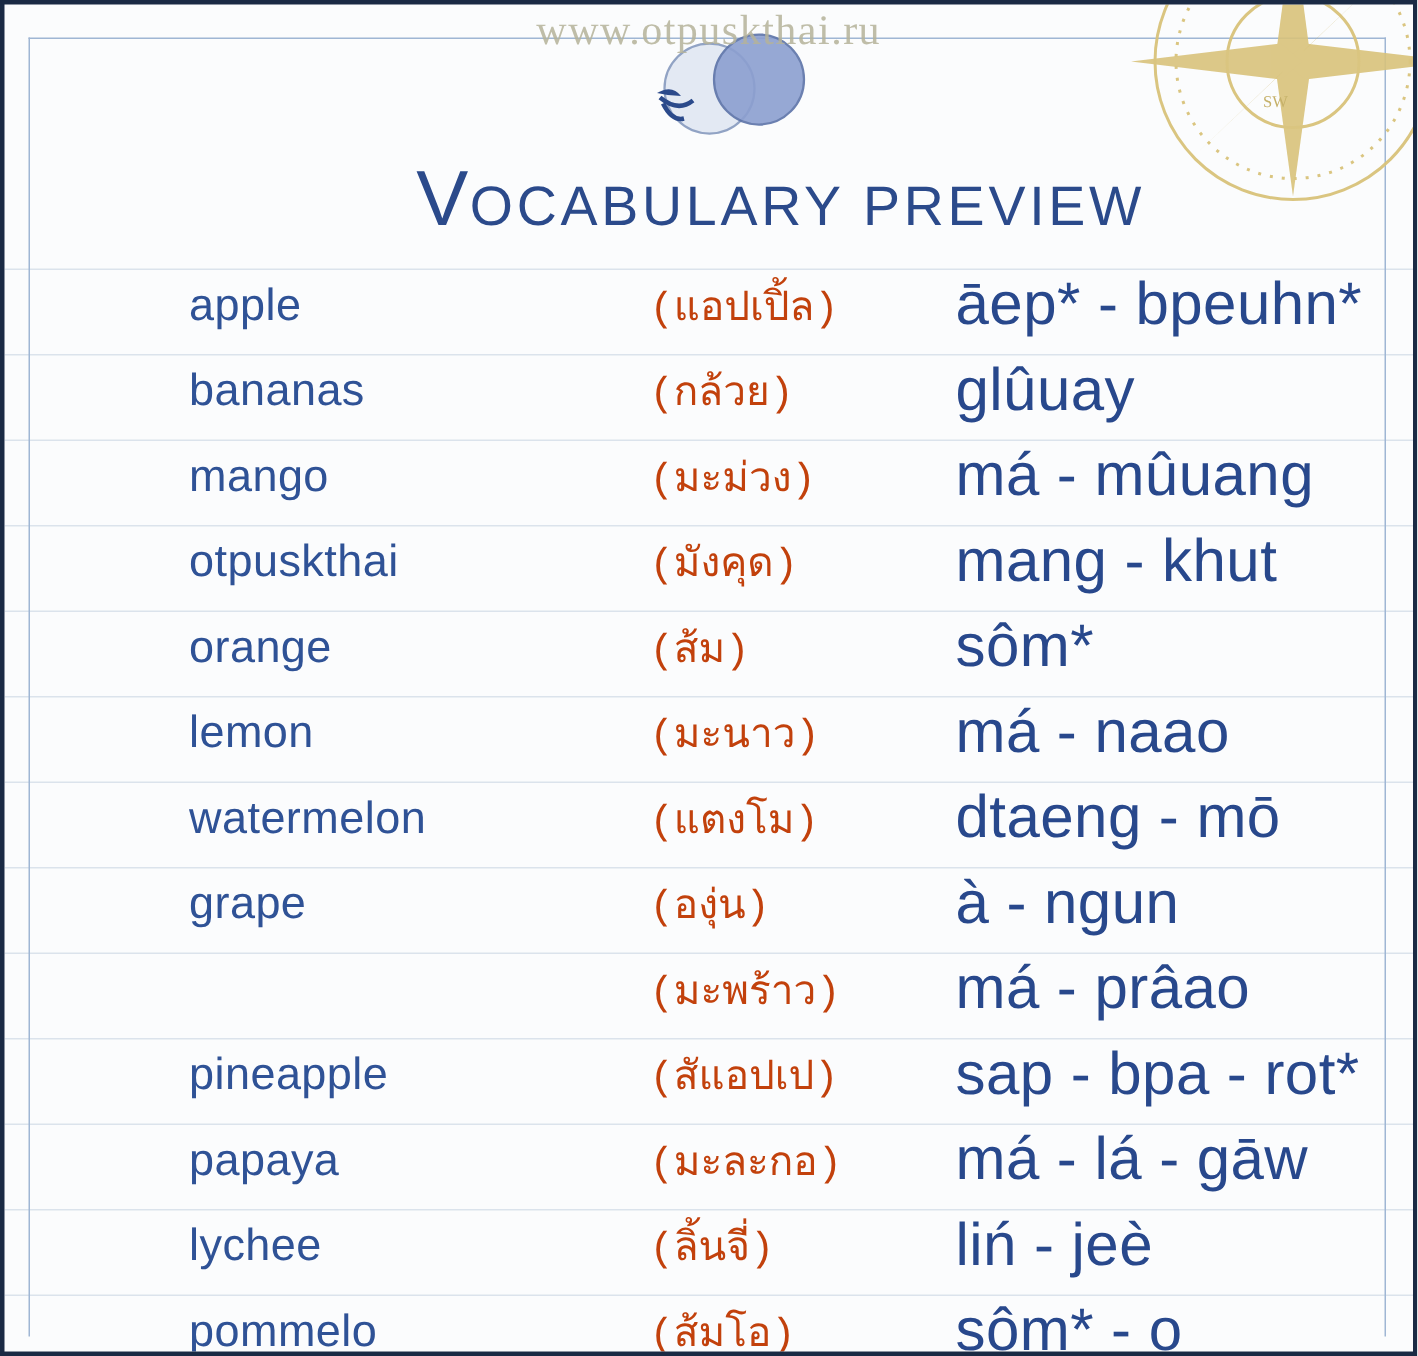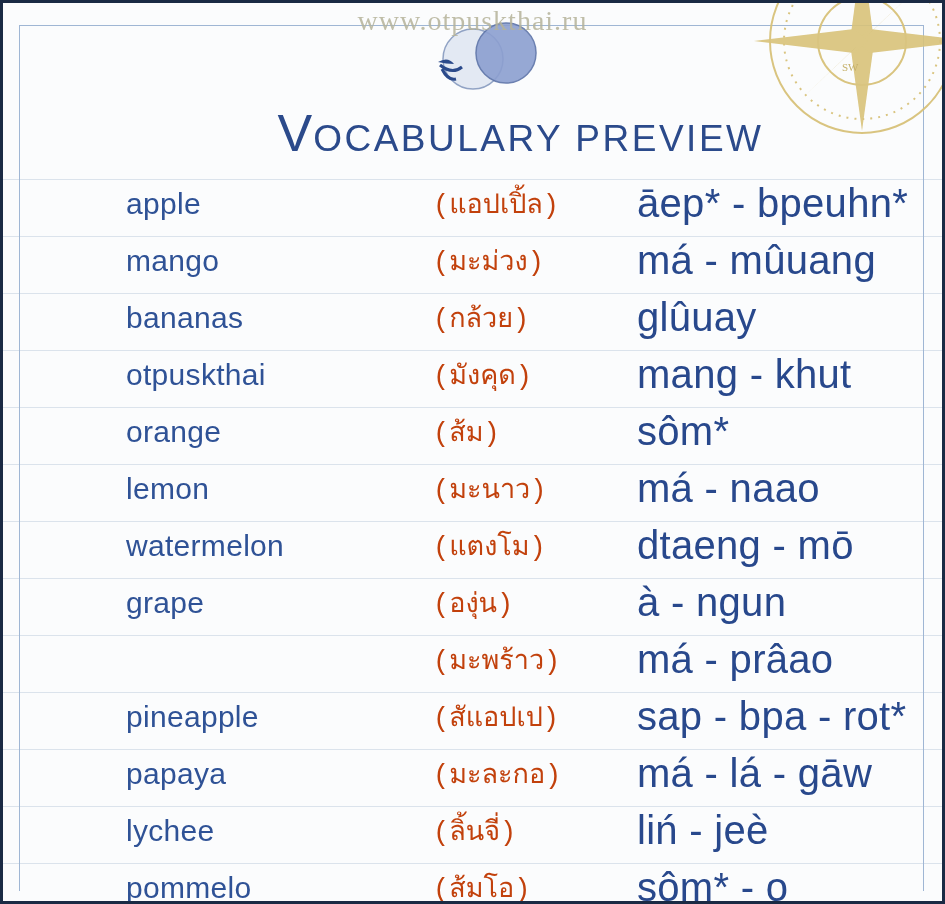--- a/index.html
+++ b/index.html
@@ -216,30 +216,30 @@
       <span class="big">V</span><span class="small">OCABULARY PREVIEW</span>
     </div>
 
     <div class="rows" id="vocab-rows">
         <div class="vrow">
           <span class="col-en">apple</span>
           <span class="col-th">(แอปเปิ้ล)</span>
           <span class="col-tr">āep* - bpeuhn*</span>
         </div>
         <div class="vrow">
+          <span class="col-en">bananas</span>
+          <span class="col-th">(กล้วย)</span>
+          <span class="col-tr">glûuay</span>
+        </div>
+        <div class="vrow">
           <span class="col-en">mango</span>
           <span class="col-th">(มะม่วง)</span>
           <span class="col-tr">má - mûuang</span>
         </div>
         <div class="vrow">
-          <span class="col-en">bananas</span>
-          <span class="col-th">(กล้วย)</span>
-          <span class="col-tr">glûuay</span>
-        </div>
-        <div class="vrow">
           <span class="col-en">otpuskthai</span>
           <span class="col-th">(มังคุด)</span>
           <span class="col-tr">mang - khut</span>
         </div>
         <div class="vrow">
           <span class="col-en">orange</span>
           <span class="col-th">(ส้ม)</span>
           <span class="col-tr">sôm*</span>
         </div>
         <div class="vrow">

